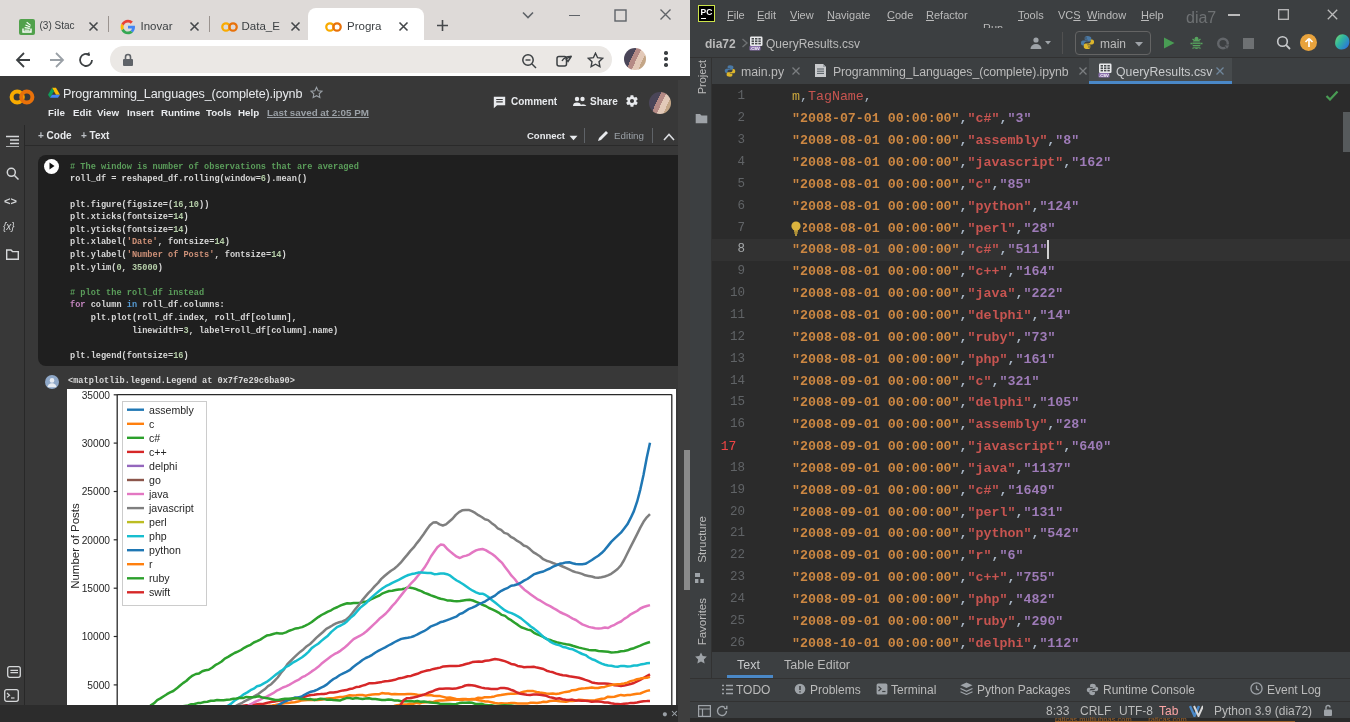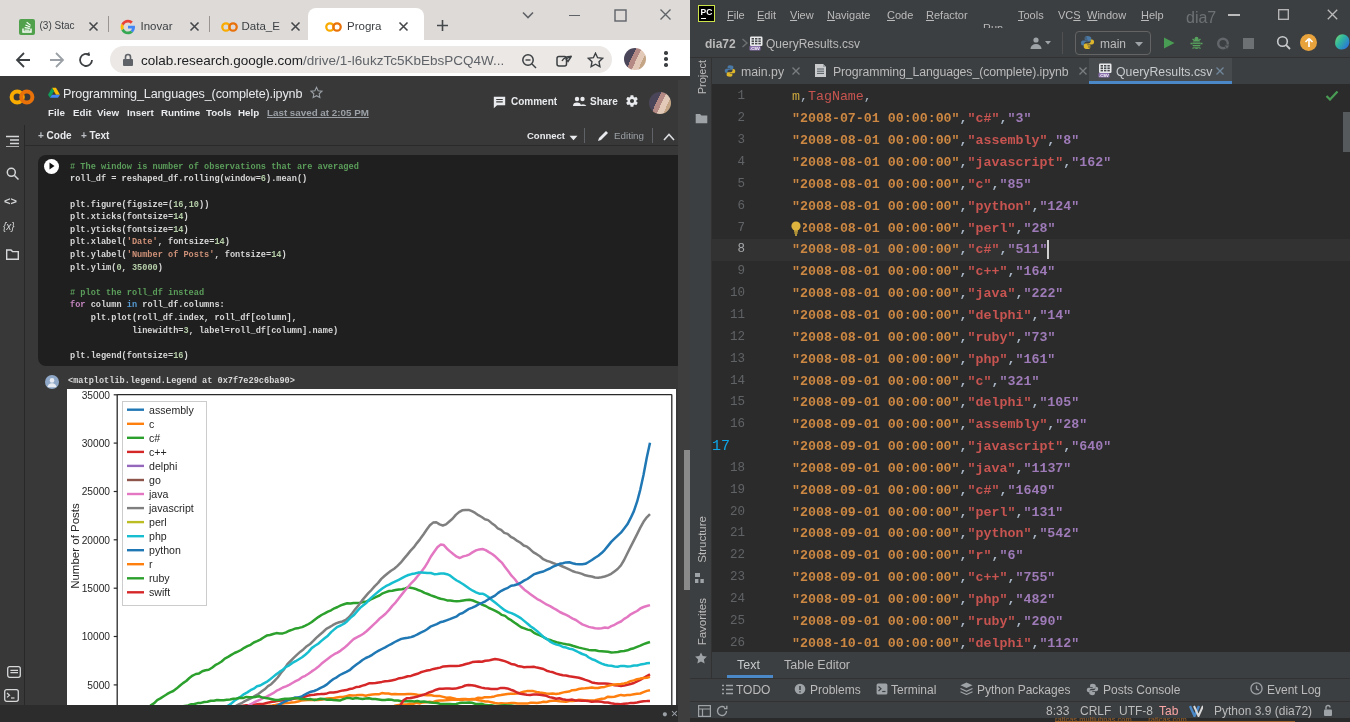--- a/index.html
+++ b/index.html
@@ -72,21 +72,20 @@
       </svg>
       <svg class="abs" style="left:77px;top:51px" width="18" height="18" viewBox="0 0 18 18">
         <path d="M15 9 A6 6 0 1 1 12.5 4.1" fill="none" stroke="#3c4043" stroke-width="1.8"></path>
         <path d="M12.3 0.8 L12.8 4.9 L8.9 4.0 Z" fill="#3c4043"></path>
       </svg>
       <div class="abs" style="left:110px;top:45.5px;width:502px;height:27px;background:#ebe8e5;border-radius:13.5px"></div>
       <svg class="abs" style="left:122px;top:53px" width="12" height="14" viewBox="0 0 12 14">
         <rect x="1" y="6" width="10" height="7" rx="1" fill="#5f6368"></rect>
         <path d="M3.5 6 V4 a2.5 2.5 0 0 1 5 0 V6" fill="none" stroke="#5f6368" stroke-width="1.6"></path>
       </svg>
-      <div class="abs mono" style="left:141px;top:53px;font-size:13.5px;color:#202124;font-family:'Liberation Sans',sans-serif;white-space:nowrap">colab.research.google.com<span style="color:#5f6368">/drive/1-l6ukzTc5KbEbsPCQ4W...</span></div>
       <svg class="abs" style="left:521px;top:53px" width="17" height="16">
         <circle cx="7" cy="7" r="5.2" fill="none" stroke="#3c4043" stroke-width="1.5"></circle>
         <path d="M11 11 L15 15" stroke="#3c4043" stroke-width="1.5"></path>
         <path d="M4.5 7 H9.5" stroke="#3c4043" stroke-width="1.4"></path>
       </svg>
       <svg class="abs" style="left:556px;top:52px" width="17" height="17" viewBox="0 0 17 17">
         <rect x="1" y="4.5" width="9.5" height="9.5" rx="2" fill="none" stroke="#3c4043" stroke-width="1.5"></rect>
         <path d="M10 7 L15.5 4 L12 9.5 Z" fill="none" stroke="#3c4043" stroke-width="1.4"></path>
         <path d="M6 9 C8 5.5 11 4.5 14.5 4.5" fill="none" stroke="#3c4043" stroke-width="1.4"></path>
       </svg>
@@ -419,21 +418,21 @@
         <div class="abs mono" style="left:0;top:135.5px;width:33px;font-size:12.5px;line-height:17px;color:#606366;text-align:right">7</div>
         <div class="abs mono" style="left:0;top:157.4px;width:33px;font-size:12.5px;line-height:17px;color:#a5a8aa;text-align:right">8</div>
         <div class="abs mono" style="left:0;top:179.2px;width:33px;font-size:12.5px;line-height:17px;color:#606366;text-align:right">9</div>
         <div class="abs mono" style="left:0;top:201.1px;width:33px;font-size:12.5px;line-height:17px;color:#606366;text-align:right">10</div>
         <div class="abs mono" style="left:0;top:222.9px;width:33px;font-size:12.5px;line-height:17px;color:#606366;text-align:right">11</div>
         <div class="abs mono" style="left:0;top:244.8px;width:33px;font-size:12.5px;line-height:17px;color:#606366;text-align:right">12</div>
         <div class="abs mono" style="left:0;top:266.6px;width:33px;font-size:12.5px;line-height:17px;color:#606366;text-align:right">13</div>
         <div class="abs mono" style="left:0;top:288.5px;width:33px;font-size:12.5px;line-height:17px;color:#606366;text-align:right">14</div>
         <div class="abs mono" style="left:0;top:310.3px;width:33px;font-size:12.5px;line-height:17px;color:#606366;text-align:right">15</div>
         <div class="abs mono" style="left:0;top:332.1px;width:33px;font-size:12.5px;line-height:17px;color:#606366;text-align:right">16</div>
-        <div class="abs mono" style="left:0;top:354.0px;width:33px;font-size:15px;line-height:17px;color:#0ea5e9;text-align:left">17</div>
+        <div class="abs mono" style="left:0;top:354.0px;width:33px;font-size:13px;line-height:17px;color:#ef4444;text-align:center">17</div>
         <div class="abs mono" style="left:0;top:375.9px;width:33px;font-size:12.5px;line-height:17px;color:#606366;text-align:right">18</div>
         <div class="abs mono" style="left:0;top:397.7px;width:33px;font-size:12.5px;line-height:17px;color:#606366;text-align:right">19</div>
         <div class="abs mono" style="left:0;top:419.6px;width:33px;font-size:12.5px;line-height:17px;color:#606366;text-align:right">20</div>
         <div class="abs mono" style="left:0;top:441.4px;width:33px;font-size:12.5px;line-height:17px;color:#606366;text-align:right">21</div>
         <div class="abs mono" style="left:0;top:463.2px;width:33px;font-size:12.5px;line-height:17px;color:#606366;text-align:right">22</div>
         <div class="abs mono" style="left:0;top:485.1px;width:33px;font-size:12.5px;line-height:17px;color:#606366;text-align:right">23</div>
         <div class="abs mono" style="left:0;top:507.0px;width:33px;font-size:12.5px;line-height:17px;color:#606366;text-align:right">24</div>
         <div class="abs mono" style="left:0;top:528.8px;width:33px;font-size:12.5px;line-height:17px;color:#606366;text-align:right">25</div>
         <div class="abs mono" style="left:0;top:550.6px;width:33px;font-size:12.5px;line-height:17px;color:#606366;text-align:right">26</div>
         <div class="abs mono" style="left:80px;top:4.4px;font-size:13.3px;line-height:17px;font-weight:normal;white-space:pre"><span class="c1h">m</span><span class="pl">,</span><span class="c2">TagName</span><span class="pl">,</span></div>
@@ -495,21 +494,21 @@
       <div class="abs" style="left:201px;top:683px;font-size:12px;color:#bbbbbb">Terminal</div>
       <svg class="abs" style="left:270px;top:682px" width="13" height="13">
         <path d="M6.5 0.5 L12.5 3.2 L6.5 6 L0.5 3.2 Z" fill="#9ea3a8"></path>
         <path d="M0.5 6.5 L6.5 9.3 L12.5 6.5 M0.5 9.7 L6.5 12.5 L12.5 9.7" fill="none" stroke="#9ea3a8" stroke-width="1.2"></path>
       </svg>
       <div class="abs" style="left:287px;top:683px;font-size:12px;color:#bbbbbb">Python Packages</div>
       <div class="abs" style="left:396px;top:682px"><svg width="13" height="13" viewBox="0 0 32 32">
           <path d="M16 2 c-5 0-6 2.2-6 4.5 V10 h6.5 v1.5 H6.5 C3.5 11.5 2 14 2 17 c0 3 1.5 5.5 4.5 5.5 H9 V19 c0-2.8 2.3-5 5-5 h6 c2.3 0 4-1.8 4-4 V6.5 C24 4.2 21 2 16 2 Z" fill="#9ea3a8"></path>
           <path d="M16 30 c5 0 6-2.2 6-4.5 V22 h-6.5 v-1.5 h9.9 c3 0 4.6-2.5 4.6-5.5 c0-3-1.5-5.5-4.5-5.5 H23 v3.5 c0 2.8-2.3 5-5 5 h-6 c-2.3 0-4 1.8-4 4 v3.5 C8 27.8 11 30 16 30 Z" fill="#9ea3a8"></path>
         </svg></div>
-      <div class="abs" style="left:413px;top:683px;font-size:12px;color:#bbbbbb">Posts Console</div>
+      <div class="abs" style="left:413px;top:683px;font-size:12px;color:#bbbbbb">Runtime Console</div>
       <svg class="abs" style="left:560px;top:682px" width="13" height="13">
         <circle cx="6.5" cy="6.5" r="5.6" fill="none" stroke="#9ea3a8" stroke-width="1.3"></circle>
         <path d="M6.5 3.5 V6.8 L9 8.2" fill="none" stroke="#9ea3a8" stroke-width="1.3"></path>
       </svg>
       <div class="abs" style="left:577px;top:683px;font-size:12px;color:#bbbbbb">Event Log</div>
       <div class="abs" style="left:0;top:701px;width:660px;height:21px;background:#3c3f41;border-top:1px solid #323232"></div>
       <svg class="abs" style="left:8px;top:705px" width="13" height="12">
         <rect x="0.6" y="0.6" width="11.8" height="10.8" fill="none" stroke="#9ea3a8" stroke-width="1.2"></rect>
         <path d="M0.6 4 H12.4 M4.5 4 V11.4" stroke="#9ea3a8" stroke-width="1.2"></path>
       </svg>

